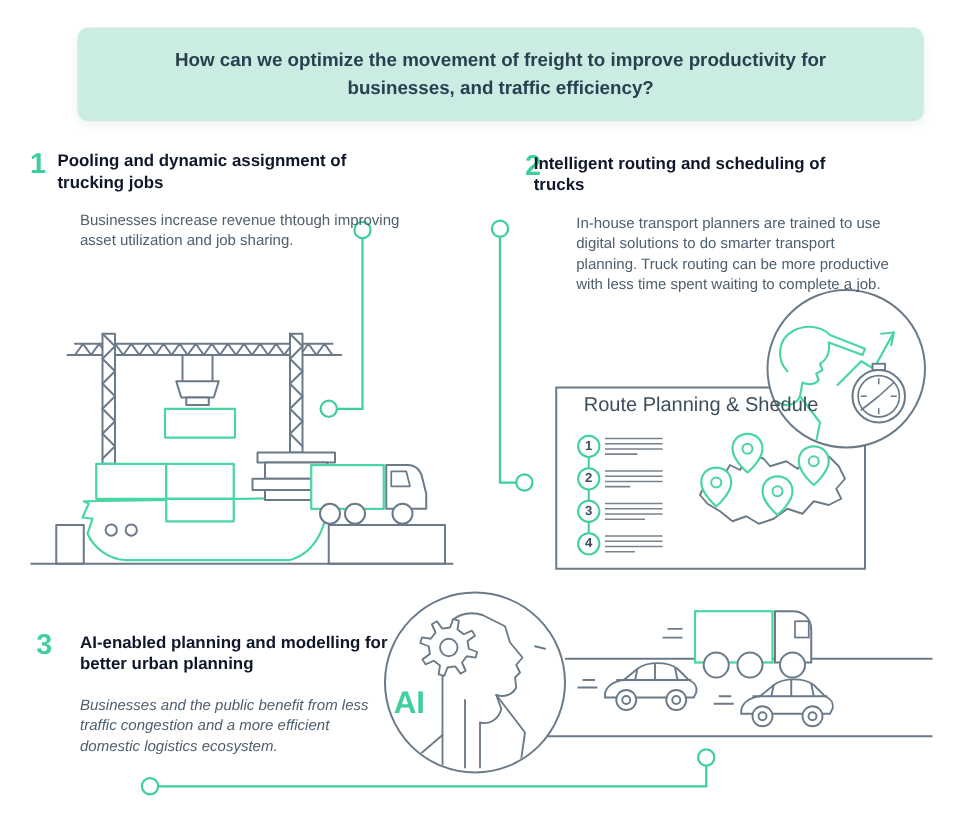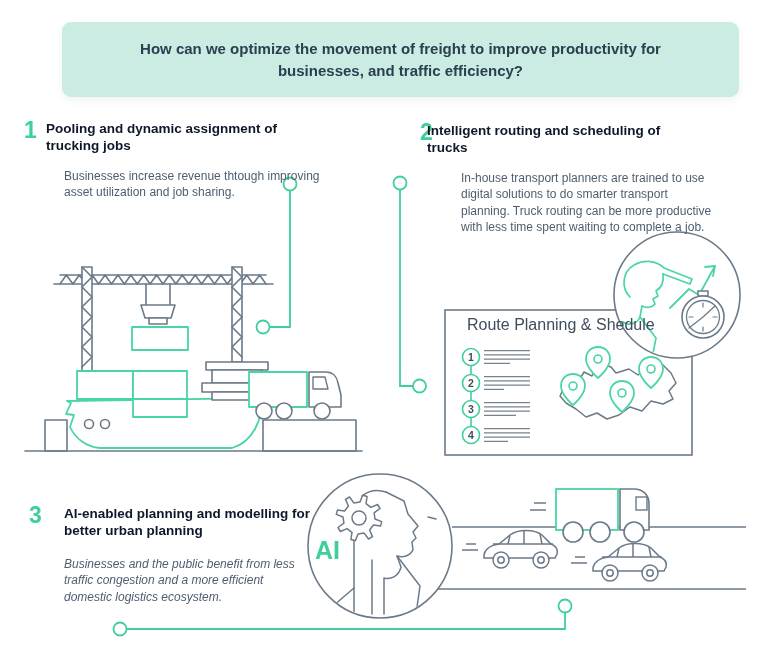--- a/index.html
+++ b/index.html
@@ -37,21 +37,21 @@
 <div class="txt num" style="left:29px;top:504px;">3</div>
 <div class="txt title" style="left:52px;top:506px;width:250px;margin-left:12px;">AI-enabled planning and modelling for better urban planning</div>
 <div class="txt body" style="left:28px;top:556px;width:250px;font-style:italic;">Businesses and the public benefit from less traffic congestion and a more efficient domestic logistics ecosystem.</div>
 
 <div class="txt panel-title" style="left:467px;top:316px;">Route Planning &amp; Shedule</div>
 <span class="step-num" style="left:471px;top:357px;">1</span>
 <span class="step-num" style="left:471px;top:383px;">2</span>
 <span class="step-num" style="left:471px;top:409px;">3</span>
 <span class="step-num" style="left:471px;top:435px;">4</span>
 
-<div class="txt ai-badge" style="left:315px;top:536px;">AI</div>
+<div class="txt ai-badge" style="left:315px;top:548px;">AI</div>
 
 <svg class="layer" width="768" height="657" viewBox="0 0 768 657">
   <defs>
     <clipPath id="clip-person">
         <circle cx="677" cy="295" r="62"></circle>
       </clipPath>
     <clipPath id="clip-ai">
         <circle cx="380" cy="546" r="71"></circle>
       </clipPath>
     <g id="pin">

